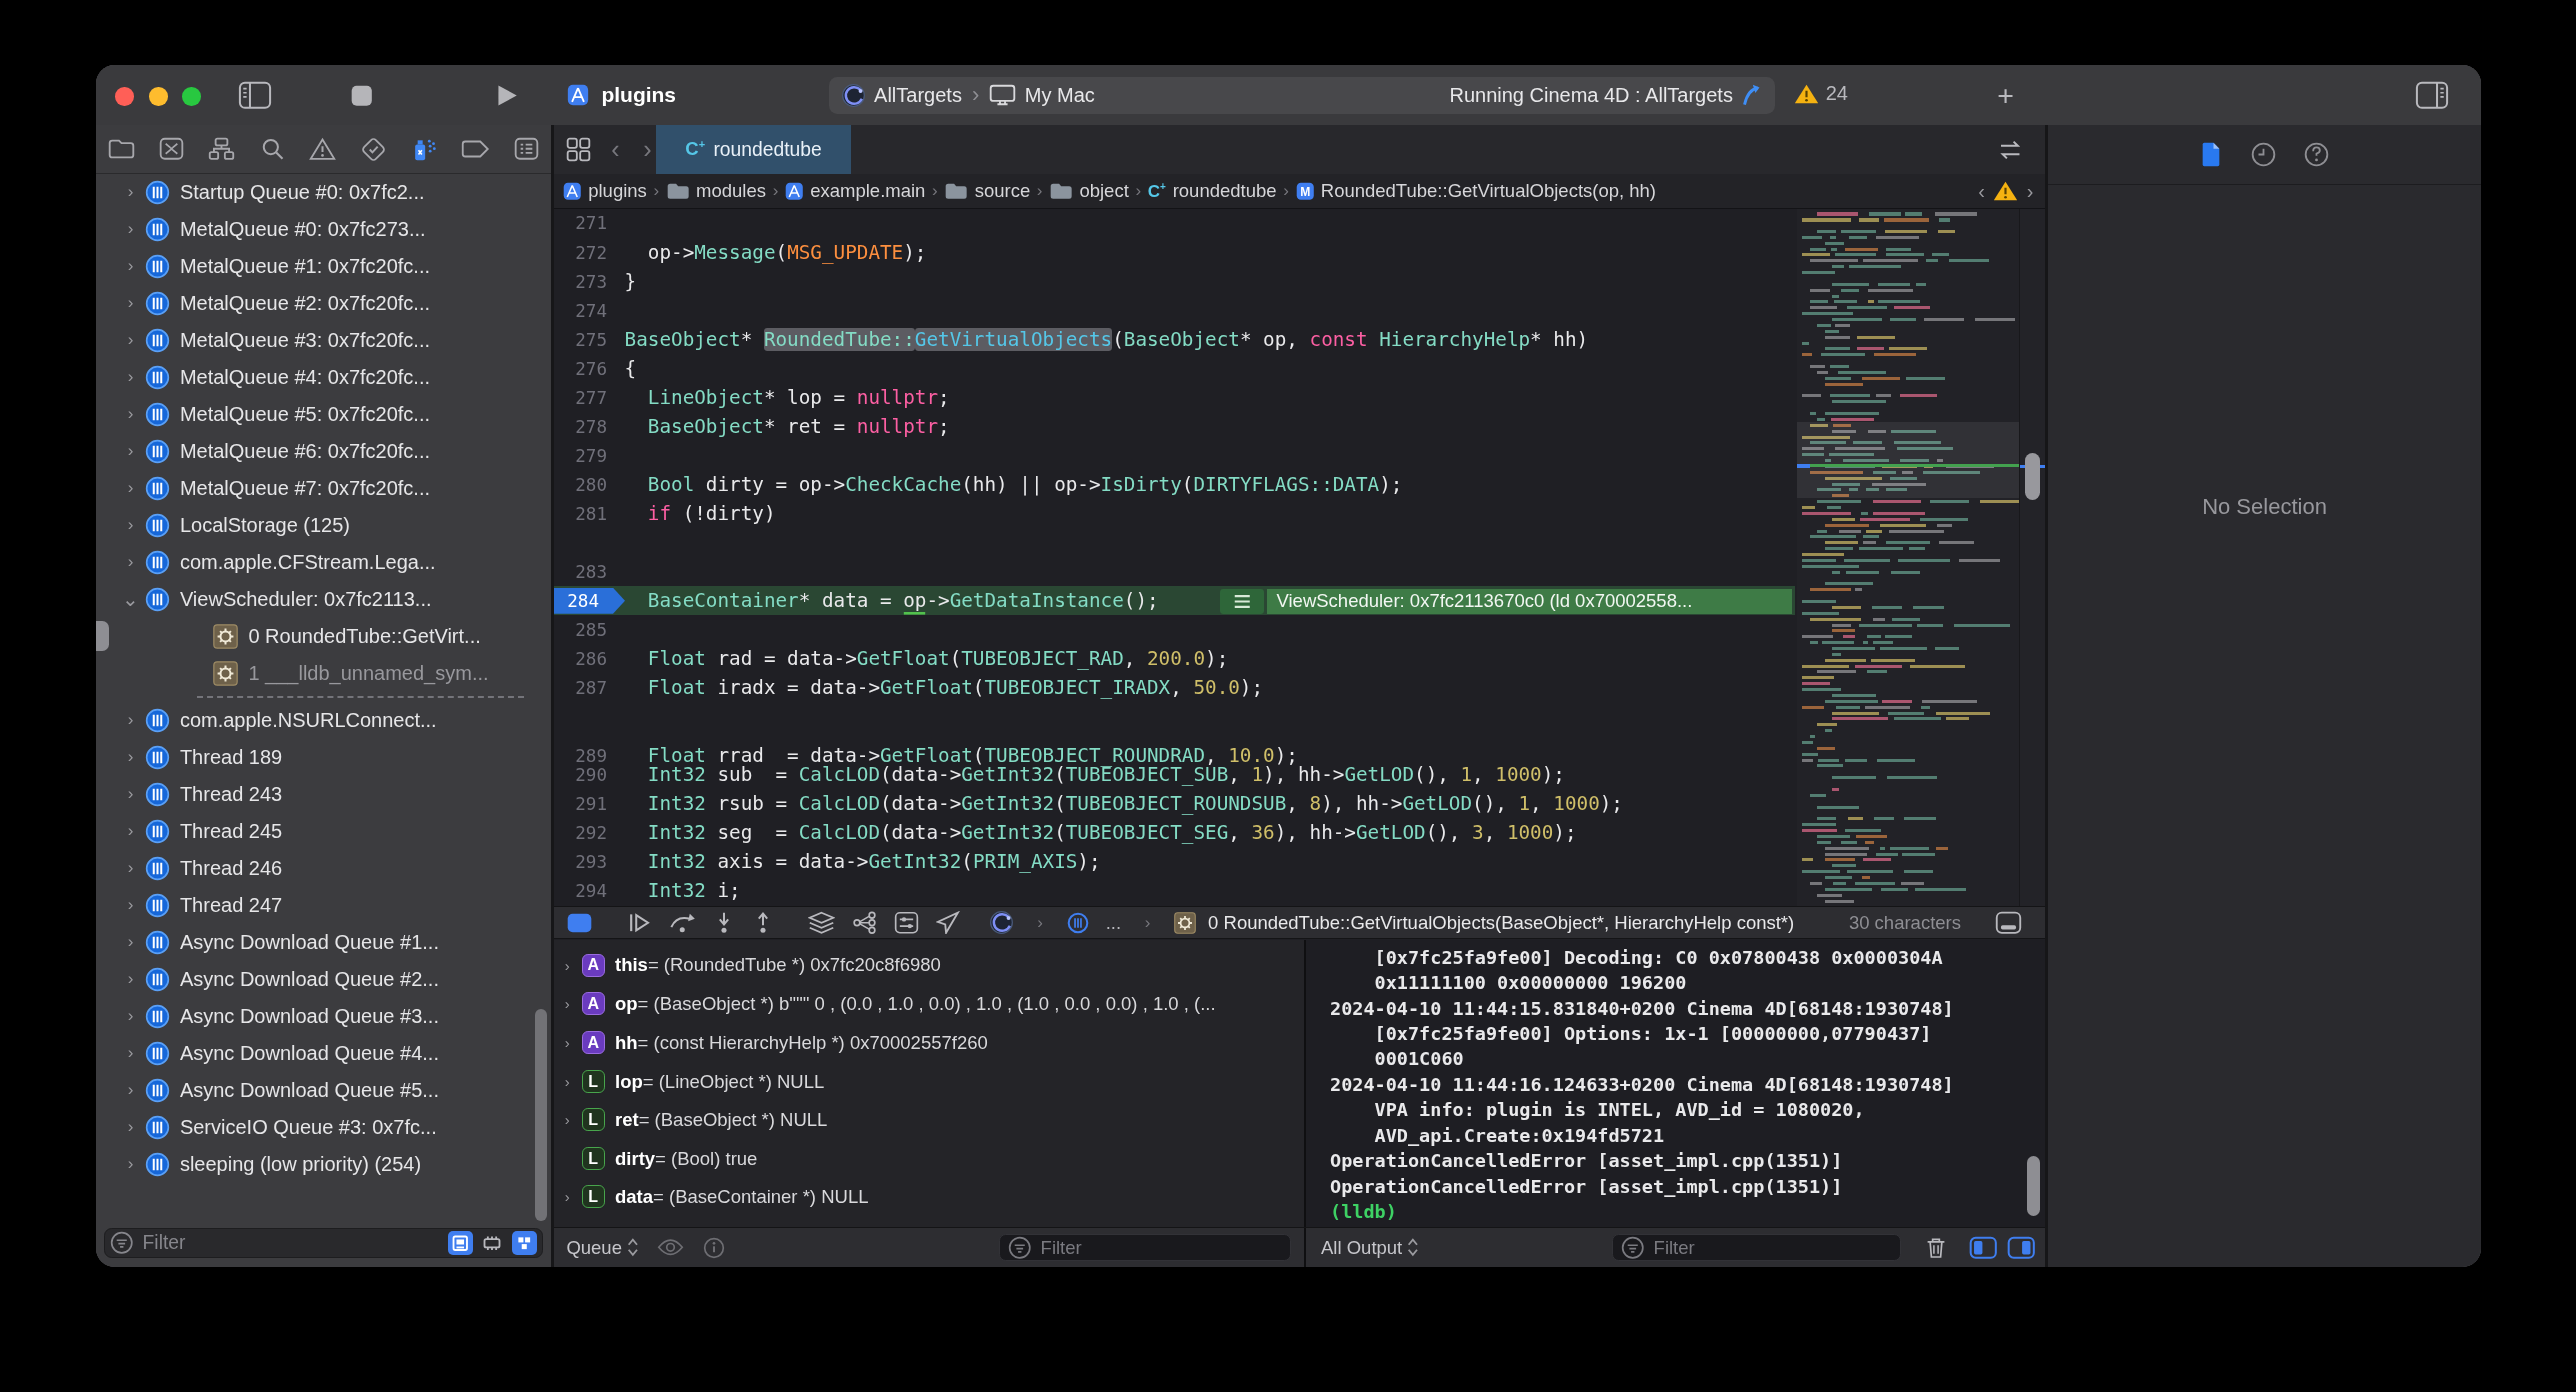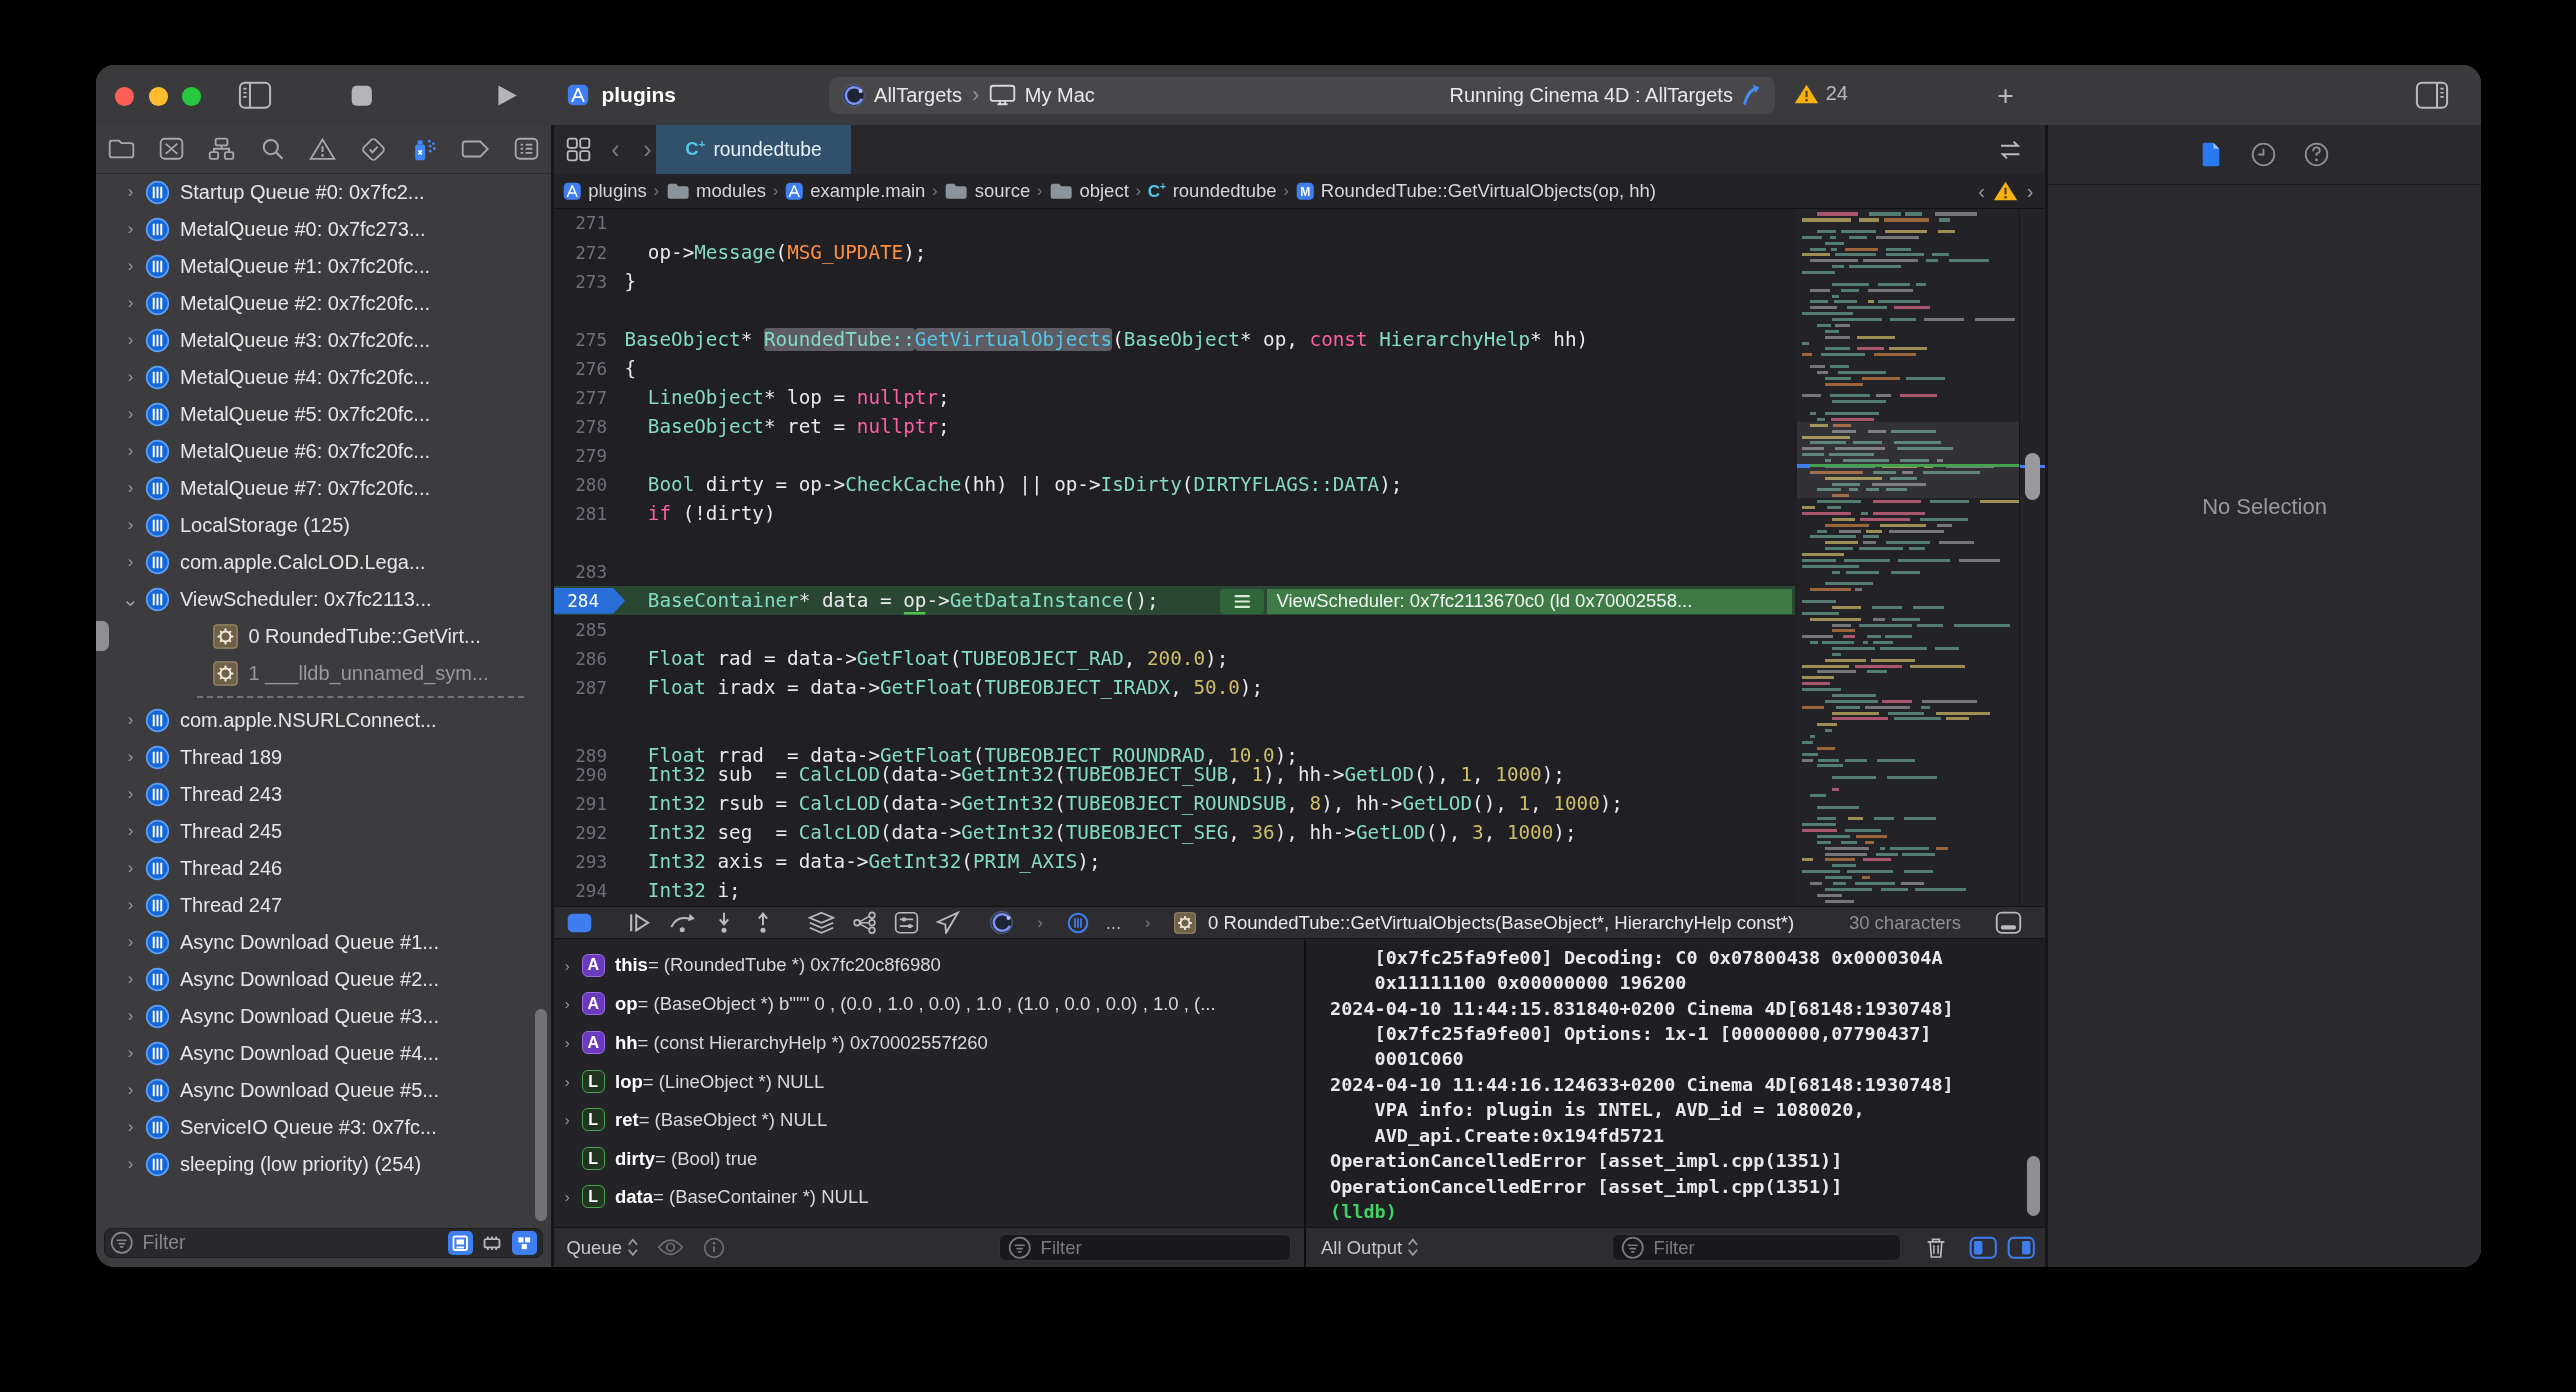--- a/index.html
+++ b/index.html
@@ -317,21 +317,21 @@
             </div>
             <div class="srow">
               <span style="width: 23.5px; flex: 0 0 auto;"></span>
               <span class="chev">›</span>
               <span style="margin: 0px 10px 0px 3.4px; flex: 0 0 auto;">
                 <svg width="25" height="25" viewBox="0 0 30 30" xmlns="http://www.w3.org/2000/svg">
                   <circle cx="15" cy="15" r="13" fill="#1667d9" stroke="#5ba0f5" stroke-width="2"></circle>
                   <path d="M10.5 8 v14 M15 8 v14 M19.5 8 v14" stroke="#fff" stroke-width="2.4"></path>
                 </svg>
               </span>
-              <span class="lbl">com.apple.CalcLOD.Lega...</span>
+              <span class="lbl">com.apple.CFStream.Lega...</span>
             </div>
             <div class="srow">
               <span style="width: 23.5px; flex: 0 0 auto;"></span>
               <span class="chev" style="font-size: 20px; line-height: 8.4px;">⌄</span>
               <span style="margin: 0px 10px 0px 3.4px; flex: 0 0 auto;">
                 <svg width="25" height="25" viewBox="0 0 30 30" xmlns="http://www.w3.org/2000/svg">
                   <circle cx="15" cy="15" r="13" fill="#1667d9" stroke="#5ba0f5" stroke-width="2"></circle>
                   <path d="M10.5 8 v14 M15 8 v14 M19.5 8 v14" stroke="#fff" stroke-width="2.4"></path>
                 </svg>
               </span>
@@ -1204,20 +1204,21 @@
             <div class="mm-exec" style="top: 255px;"></div>
             <div class="mm-blue" style="top: 255px;"></div>
           </div>
         <div class="scrollstrip">
           <span class="ss-blue"></span>
           <span class="ss-pill" style="position:absolute;"></span>
         </div>
       <div class="cline" style="top: -0.4px;"><span class="gut">271</span><span class="ctext"></span></div>
           <div class="cline" style="top: 29px;"><span class="gut">272</span><span class="ctext"><span class="s-p">  op-&gt;</span><span class="s-t">Message</span><span class="s-p">(</span><span class="s-m">MSG_UPDATE</span><span class="s-p">);</span></span></div>
           <div class="cline" style="top: 58px;"><span class="gut">273</span><span class="ctext"><span class="s-p">}</span></span></div>
+          <div class="cline" style="top: 87px;"><span class="gut">274</span><span class="ctext"></span></div>
           <div class="cline" style="top: 116px;"><span class="gut">275</span><span class="ctext"><span class="s-t">BaseObject</span><span class="s-p">* </span><span class="s-th">RoundedTube::</span><span class="s-ch">GetVirtualObjects</span><span class="s-p">(</span><span class="s-t">BaseObject</span><span class="s-p">* op, </span><span class="s-k">const</span><span class="s-p"> </span><span class="s-t">HierarchyHelp</span><span class="s-p">* hh)</span></span></div>
           <div class="cline" style="top: 145px;"><span class="gut">276</span><span class="ctext"><span class="s-p">{</span></span></div>
           <div class="cline" style="top: 174px;"><span class="gut">277</span><span class="ctext"><span class="s-p">  </span><span class="s-t">LineObject</span><span class="s-p">* lop = </span><span class="s-k">nullptr</span><span class="s-p">;</span></span></div>
           <div class="cline" style="top: 203px;"><span class="gut">278</span><span class="ctext"><span class="s-p">  </span><span class="s-t">BaseObject</span><span class="s-p">* ret = </span><span class="s-k">nullptr</span><span class="s-p">;</span></span></div>
           <div class="cline" style="top: 232px;"><span class="gut">279</span><span class="ctext"></span></div>
           <div class="cline" style="top: 261px;"><span class="gut">280</span><span class="ctext"><span class="s-p">  </span><span class="s-t">Bool</span><span class="s-p"> dirty = op-&gt;</span><span class="s-t">CheckCache</span><span class="s-p">(hh) || op-&gt;</span><span class="s-t">IsDirty</span><span class="s-p">(</span><span class="s-t">DIRTYFLAGS::DATA</span><span class="s-p">);</span></span></div>
           <div class="cline" style="top: 290px;"><span class="gut">281</span><span class="ctext"><span class="s-p">  </span><span class="s-k">if</span><span class="s-p"> (!dirty)</span></span></div>
           <div class="cline" style="top: 348px;"><span class="gut">283</span><span class="ctext"></span></div>
           <div class="cline exec" style="top: 377px;"><span class="flag">284</span><span class="gut"></span><span class="ctext"><span class="s-p">  </span><span class="s-t">BaseContainer</span><span class="s-p">* data = </span><span class="s-pu">op</span><span class="s-p">-&gt;</span><span class="s-t">GetDataInstance</span><span class="s-p">();</span></span><span class="anno" style="left: 667px;"><span class="ham"><svg width="18.5" height="15" viewBox="0 0 22 18" xmlns="http://www.w3.org/2000/svg">
                   <path d="M2 2.5 h18 M2 9 h18 M2 15.5 h18" stroke="#d8ead8" stroke-width="2.6"></path>

